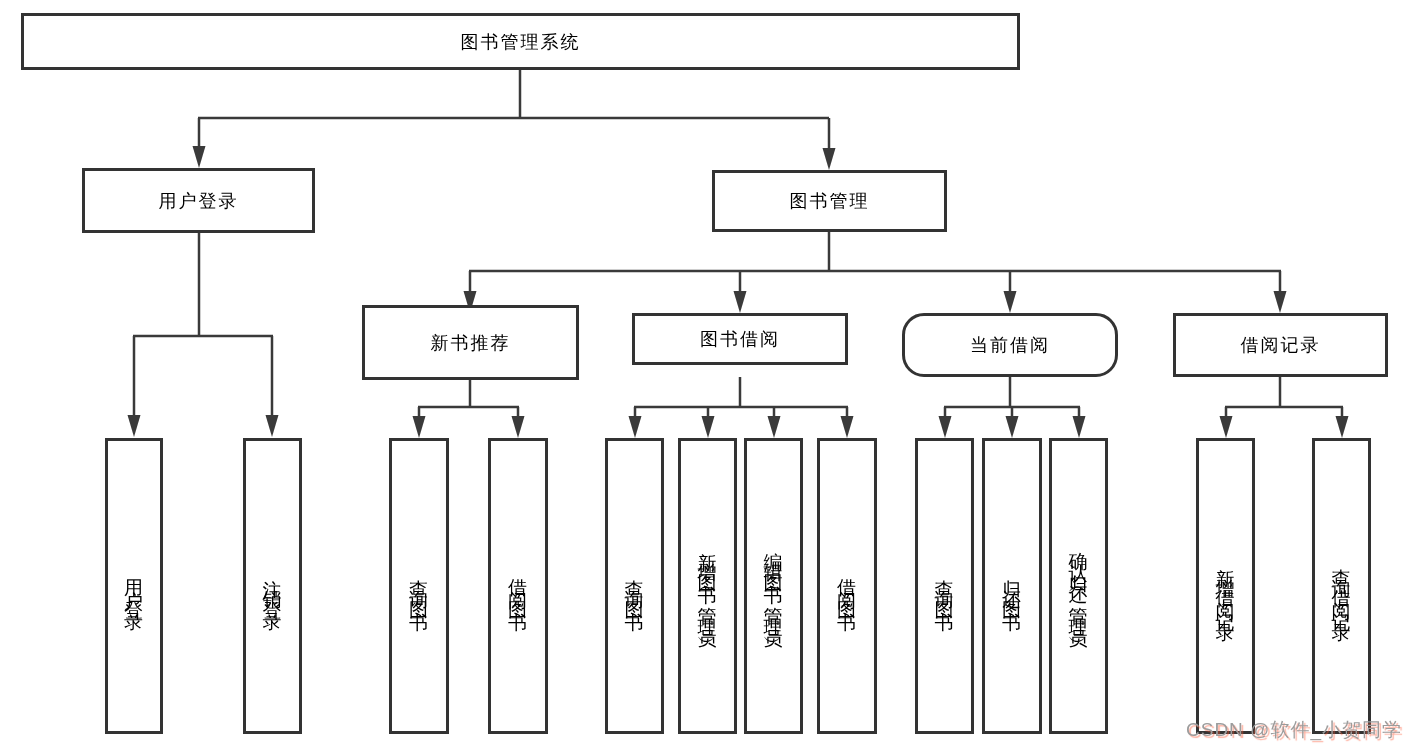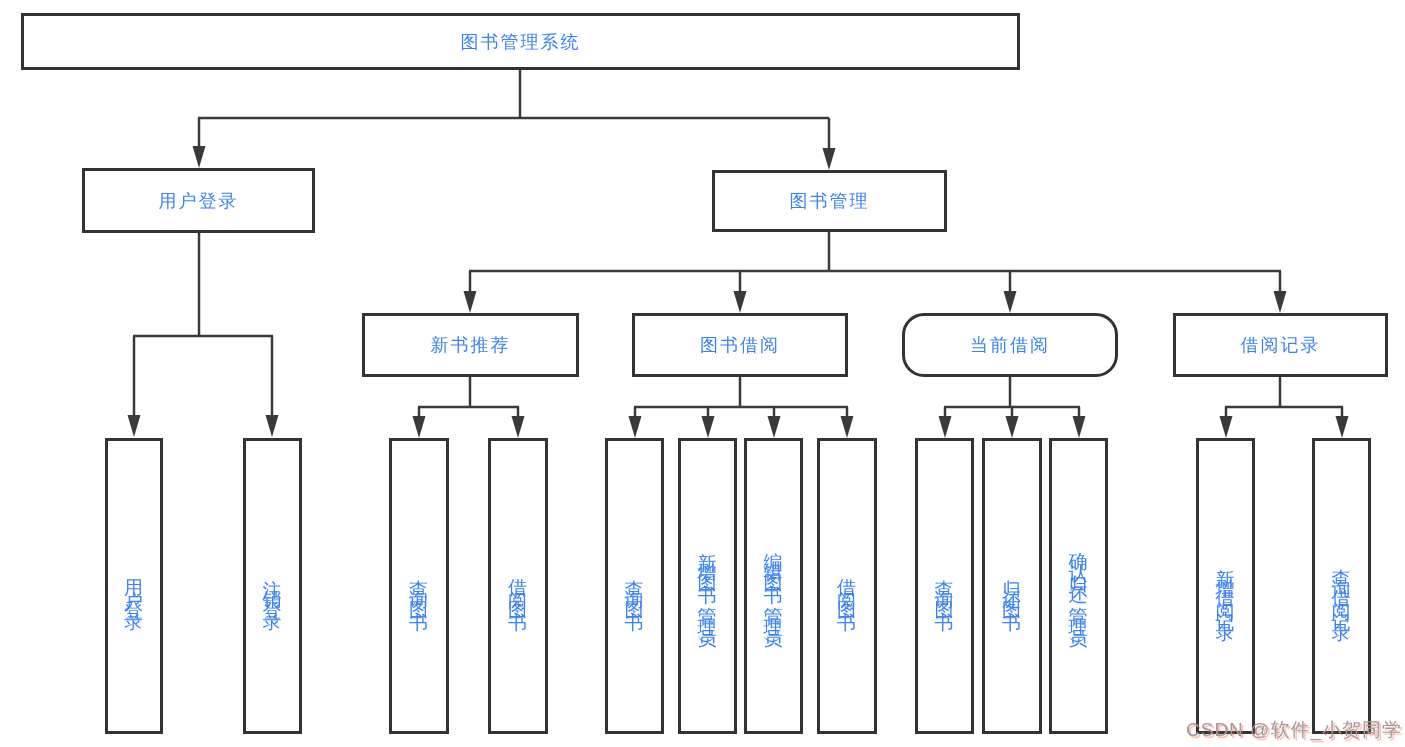--- a/index.html
+++ b/index.html
@@ -1,21 +1,21 @@
 <!DOCTYPE html>
 <html><head>
 <meta charset="utf-8">
 <style>
   html,body{margin:0;padding:0;background:#ffffff;}
   body{width:1405px;height:747px;position:relative;overflow:hidden;
        font-family:"Liberation Sans",sans-serif;}
   .connectors{position:absolute;left:0;top:0;z-index:0;}
   .box{position:absolute;background:#ffffff;border:3px solid #333333;
        box-sizing:border-box;display:flex;align-items:center;justify-content:center;
-       color:#3b82f6;z-index:1;}
+       color:#000000;z-index:1;}
   .hbox{font-size:18px;letter-spacing:2px;}
   .vbox span{writing-mode:vertical-rl;text-orientation:mixed;
        font-size:19px;letter-spacing:11px;line-height:1;}
   .watermark{position:absolute;left:1186px;top:717px;z-index:2;
        color:#9c9c9c;font-size:19px;letter-spacing:1px;white-space:nowrap;
        text-shadow:2px 2px 1px rgba(252,85,49,0.45);}
 </style>
 </head>
 <body>
 
@@ -89,24 +89,24 @@
   <span>图书管理系统</span>
 </div>
 
 <div class="box hbox" style="left:82px;top:168px;width:233px;height:65px;">
   <span>用户登录</span>
 </div>
 <div class="box hbox" style="left:712px;top:170px;width:235px;height:62px;text-align:center;">
   <span>图书管理</span>
 </div>
 
-<div class="box hbox" style="left:362px;top:313px;width:217px;height:64px;">
+<div class="box hbox" style="left:362px;top:305px;width:217px;height:75px;">
   <span>新书推荐</span>
 </div>
-<div class="box hbox" style="left:632px;top:313px;width:216px;height:64px;">
+<div class="box hbox" style="left:632px;top:313px;width:216px;height:52px;">
   <span>图书借阅</span>
 </div>
 <div class="box hbox" style="left:902px;top:313px;width:216px;height:64px;border-radius:22px;">
   <span>当前借阅</span>
 </div>
 <div class="box hbox" style="left:1173px;top:313px;width:215px;height:64px;text-align:center;">
   <span>借阅记录</span>
 </div>
 
 <div class="box vbox" style="left:105px;top:438px;width:58px;height:296px;">

